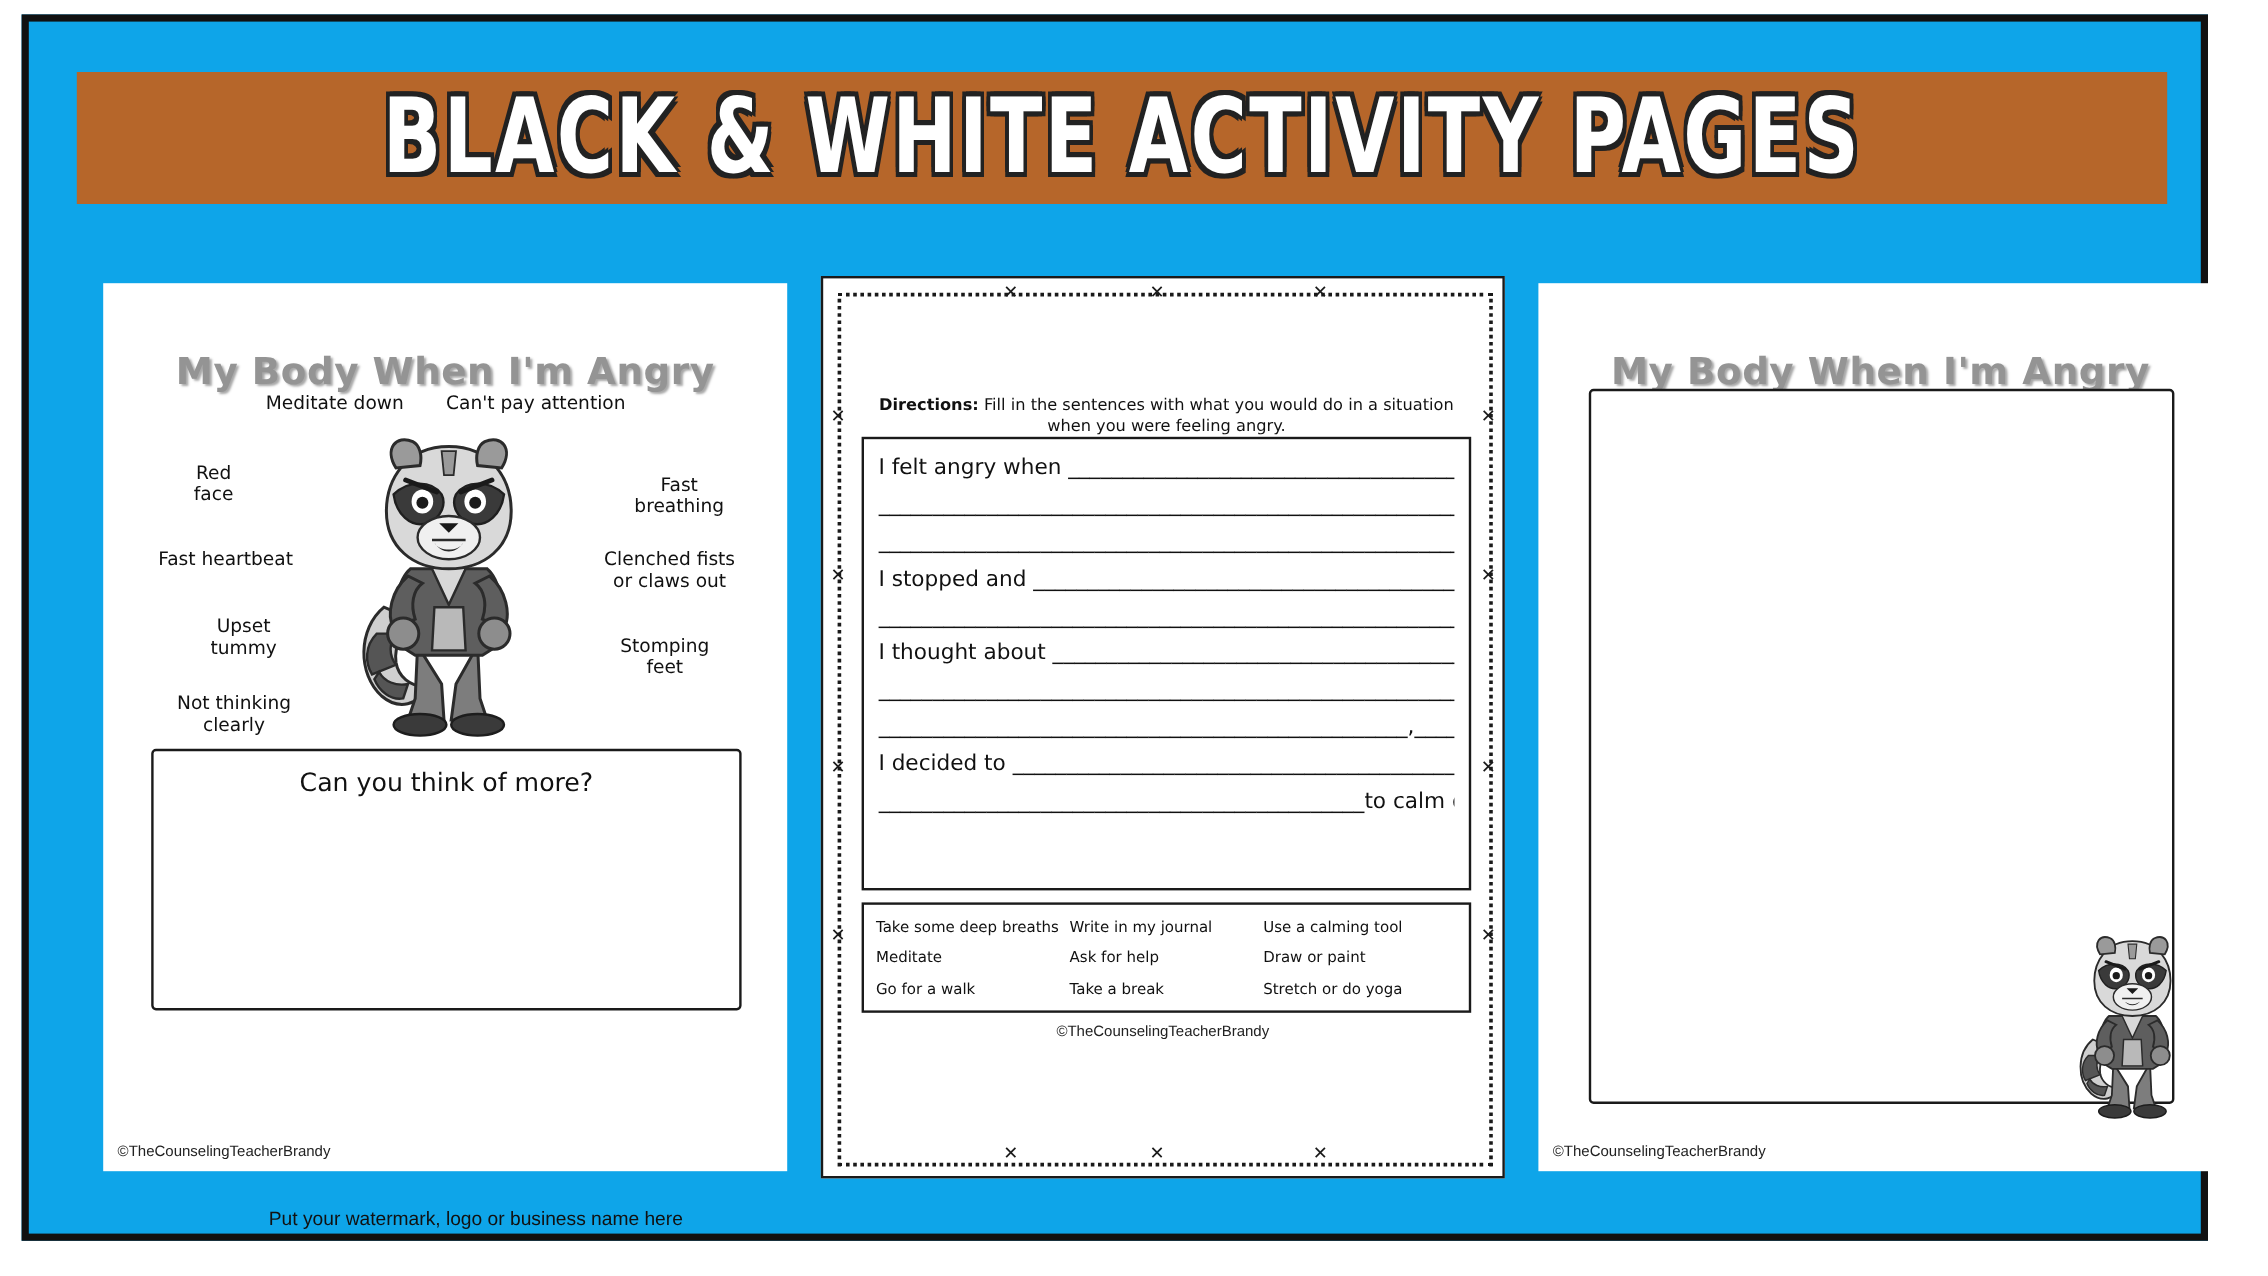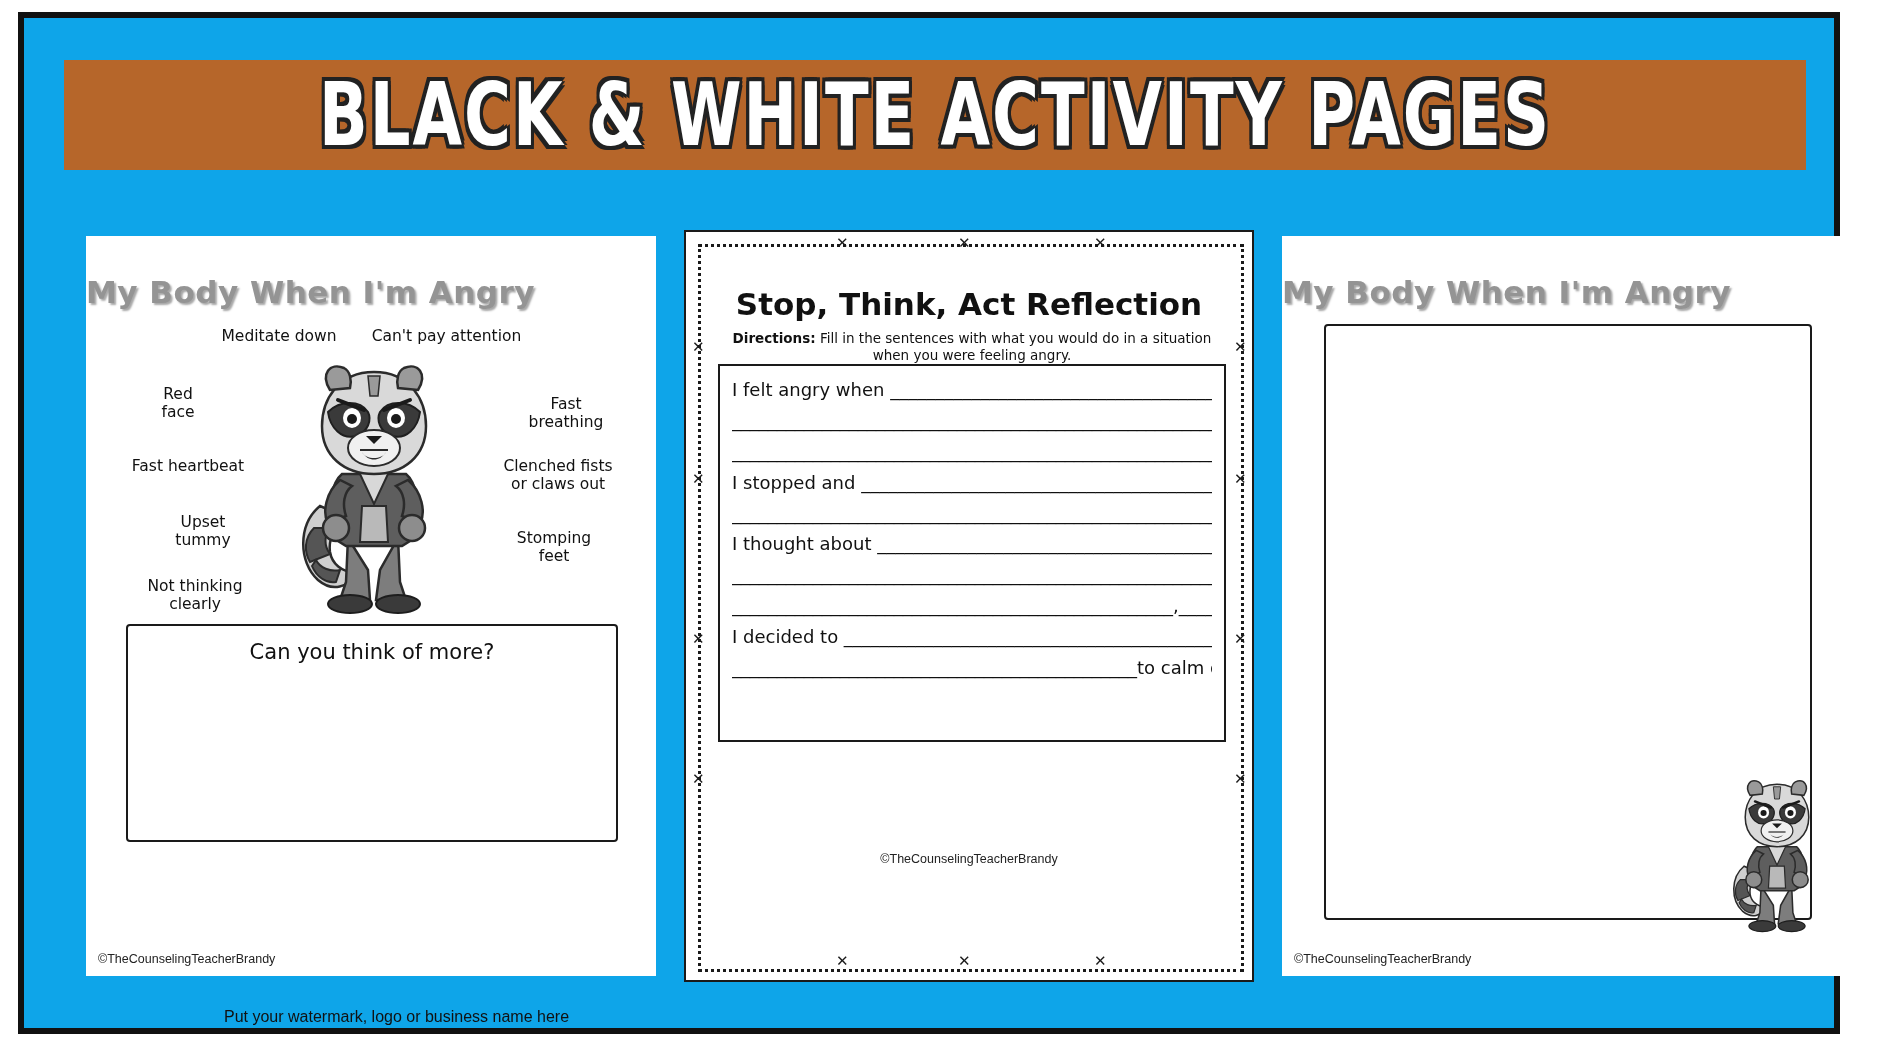--- a/index.html
+++ b/index.html
@@ -59,27 +59,28 @@
     background: #ffffff;
     box-sizing: border-box;
   }
   #sheet-1 { left: 62px;  top: 218px; width: 570px; height: 740px; }
   #sheet-2 { left: 660px; top: 212px; width: 570px; height: 752px; border: 2px solid #1a1a1a; }
   #sheet-3 { left: 1258px;top: 218px; width: 570px; height: 740px; }
 
   .sheet-title {
     position: absolute;
     width: 100%;
-    text-align: left;
+    text-align: center;
     font-family: "DejaVu Sans", sans-serif;
     font-size: 31px;
     font-weight: bold;
     color: #949494;
     text-shadow: 2px 2px 2px rgba(0,0,0,0.35);
     letter-spacing: 0.5px;
+    margin-top: 18px;
   }
   #sheet-1 .sheet-title { top: 38px; }
   #sheet-3 .sheet-title { top: 38px; }
 
   .credit {
     position: absolute;
     left: 12px; bottom: 10px;
     font-size: 12.5px;
     color: #222;
     font-family: "Liberation Sans", sans-serif;
@@ -307,39 +308,49 @@
       <div class="stitch" style="left:6px;   top:540px;">✕</div>
       <div class="stitch" style="left:548px; top:108px;">✕</div>
       <div class="stitch" style="left:548px; top:240px;">✕</div>
       <div class="stitch" style="left:548px; top:400px;">✕</div>
       <div class="stitch" style="left:548px; top:540px;">✕</div>
       <div class="stitch" style="left:150px; top:722px;">✕</div>
       <div class="stitch" style="left:272px; top:722px;">✕</div>
       <div class="stitch" style="left:408px; top:722px;">✕</div>
 
 
-      <div class="ws-title">Stop, Think, Act Reflection</div>
 
       <div class="directions">
         <b>Directions:</b><span> Fill in the sentences with what you would do in a situation when you were feeling angry.</span>
       </div>
 
       <div class="prompt-box">
         <div class="prompt-line">I felt angry when ______________________________________</div>
         <div class="prompt-line">_________________________________________________________</div>
         <div class="prompt-line">_________________________________________________________.</div>
         <div class="prompt-line">I stopped and _________________________________________</div>
         <div class="prompt-line">_________________________________________________________</div>
         <div class="prompt-line">I thought about _______________________________________</div>
         <div class="prompt-line">_________________________________________________________</div>
         <div class="prompt-line">_________________________________________________,_____________.</div>
         <div class="prompt-line">I decided to ___________________________________________</div>
         <div class="prompt-line">_____________________________________________to calm down.</div>
       </div>
 
+      <div class="tool-box">
+        <div class="tool-item">Take some deep breaths</div>
+        <div class="tool-item">Write in my journal</div>
+        <div class="tool-item">Use a calming tool</div>
+        <div class="tool-item">Meditate</div>
+        <div class="tool-item">Ask for help</div>
+        <div class="tool-item">Draw or paint</div>
+        <div class="tool-item">Go for a walk</div>
+        <div class="tool-item">Take a break</div>
+        <div class="tool-item">Stretch or do yoga</div>
+      </div>
 
       <div class="ws-credit">©TheCounselingTeacherBrandy</div>
     </div>
 
     <div class="sheet" id="sheet-3">
       <div class="sheet-title">My Body When I'm Angry</div>
 
       <div class="round-box" style="left:42px; top:88px; width:488px; height:596px;"></div>
 
       <div class="raccoon" style="left:440px; top:538px;">

